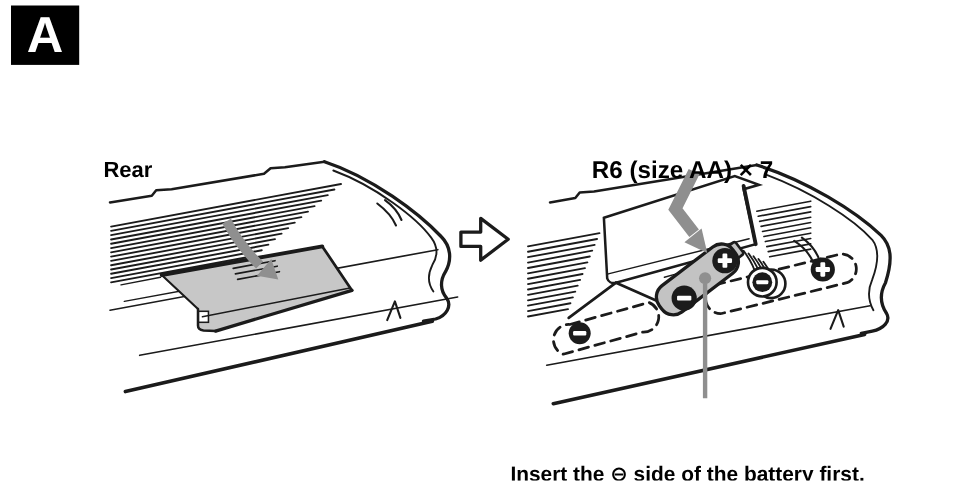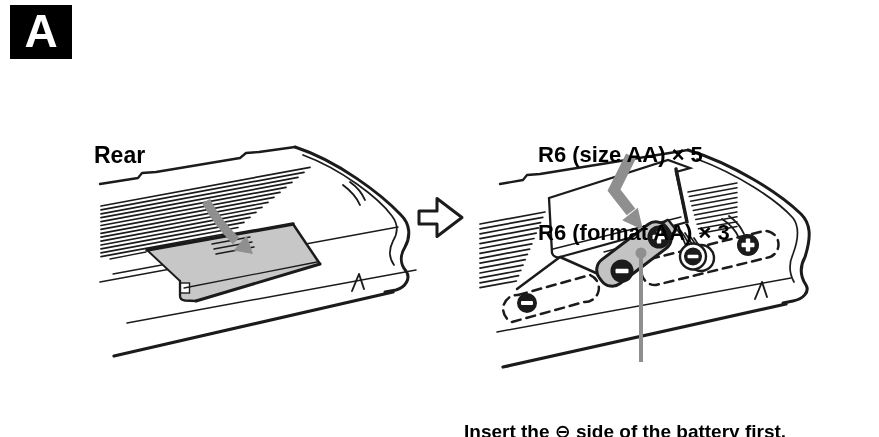--- a/index.html
+++ b/index.html
@@ -30,21 +30,21 @@
   .graystroke{stroke:var(--arrow_gray);fill:none;stroke-linecap:butt;}
   .dashes{stroke-dasharray:9 6;}
   .disc{fill:var(--ink);stroke:none;}
   .sym{fill:#fff;stroke:none;}
   .label{position:absolute;font-weight:700;white-space:pre;}
   #badge{
     position:absolute;left:10px;top:5px;width:62px;height:54px;
     background:var(--badge_bg);color:var(--badge_fg);
     font-size:46px;font-weight:700;text-align:center;line-height:52px;
   }
-  #caption-left{left:94px;top:90px;font-size:23px;line-height:26px;}
+  #caption-left{left:94px;top:90px;font-size:20px;line-height:26px;}
   #caption-right{left:538px;top:90px;font-size:22px;line-height:26px;}
   #instruction{left:464px;top:364px;font-size:19px;line-height:27px;}
 </style>
 </head>
 <body>
 
 <div id="page">
 
   <svg id="art" width="879" height="437" viewBox="0 0 879 437">
 
@@ -213,22 +213,21 @@
     </g>
   </svg>
 
   <div id="badge">A</div>
 
   <div id="caption-left" class="label">
     <div>Rear</div>
   </div>
 
   <div id="caption-right" class="label">
-    <div>R6 (size AA) × 5</div>
-    <div>R6 (format AA) × 3</div>
+    <div>R6 (size AA) × 7</div>
   </div>
 
   <div id="instruction" class="label">
     <div>Insert the ⊖ side of the battery first.</div>
     
   </div>
 
 </div>
 
 </body></html>

